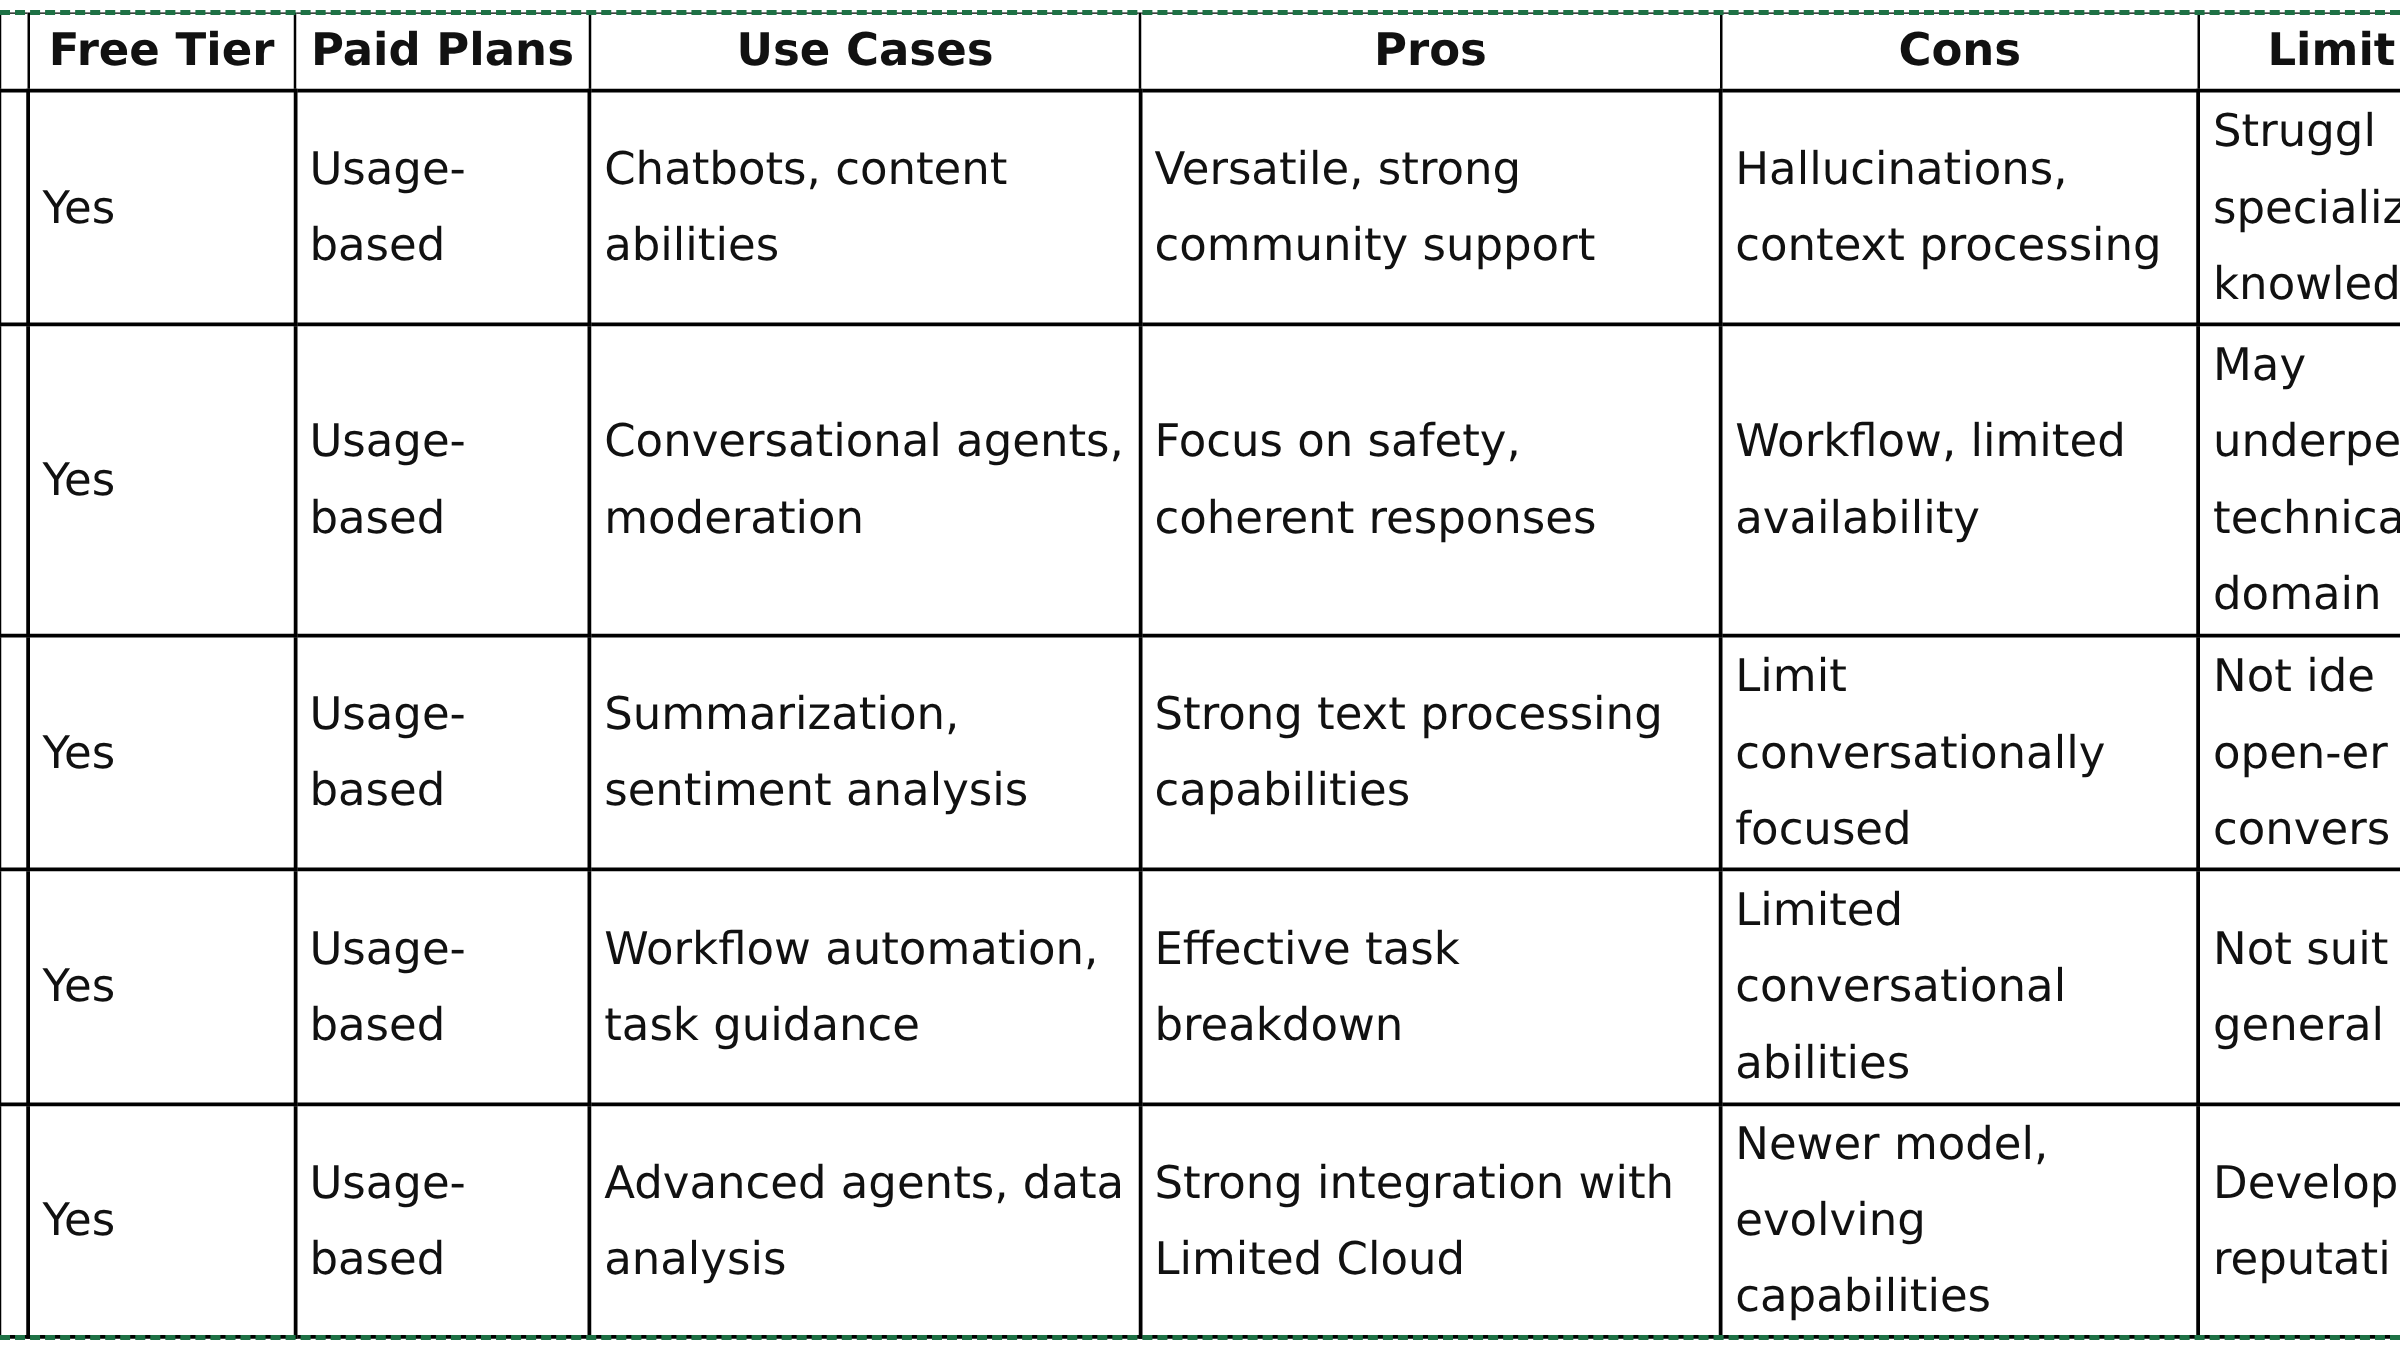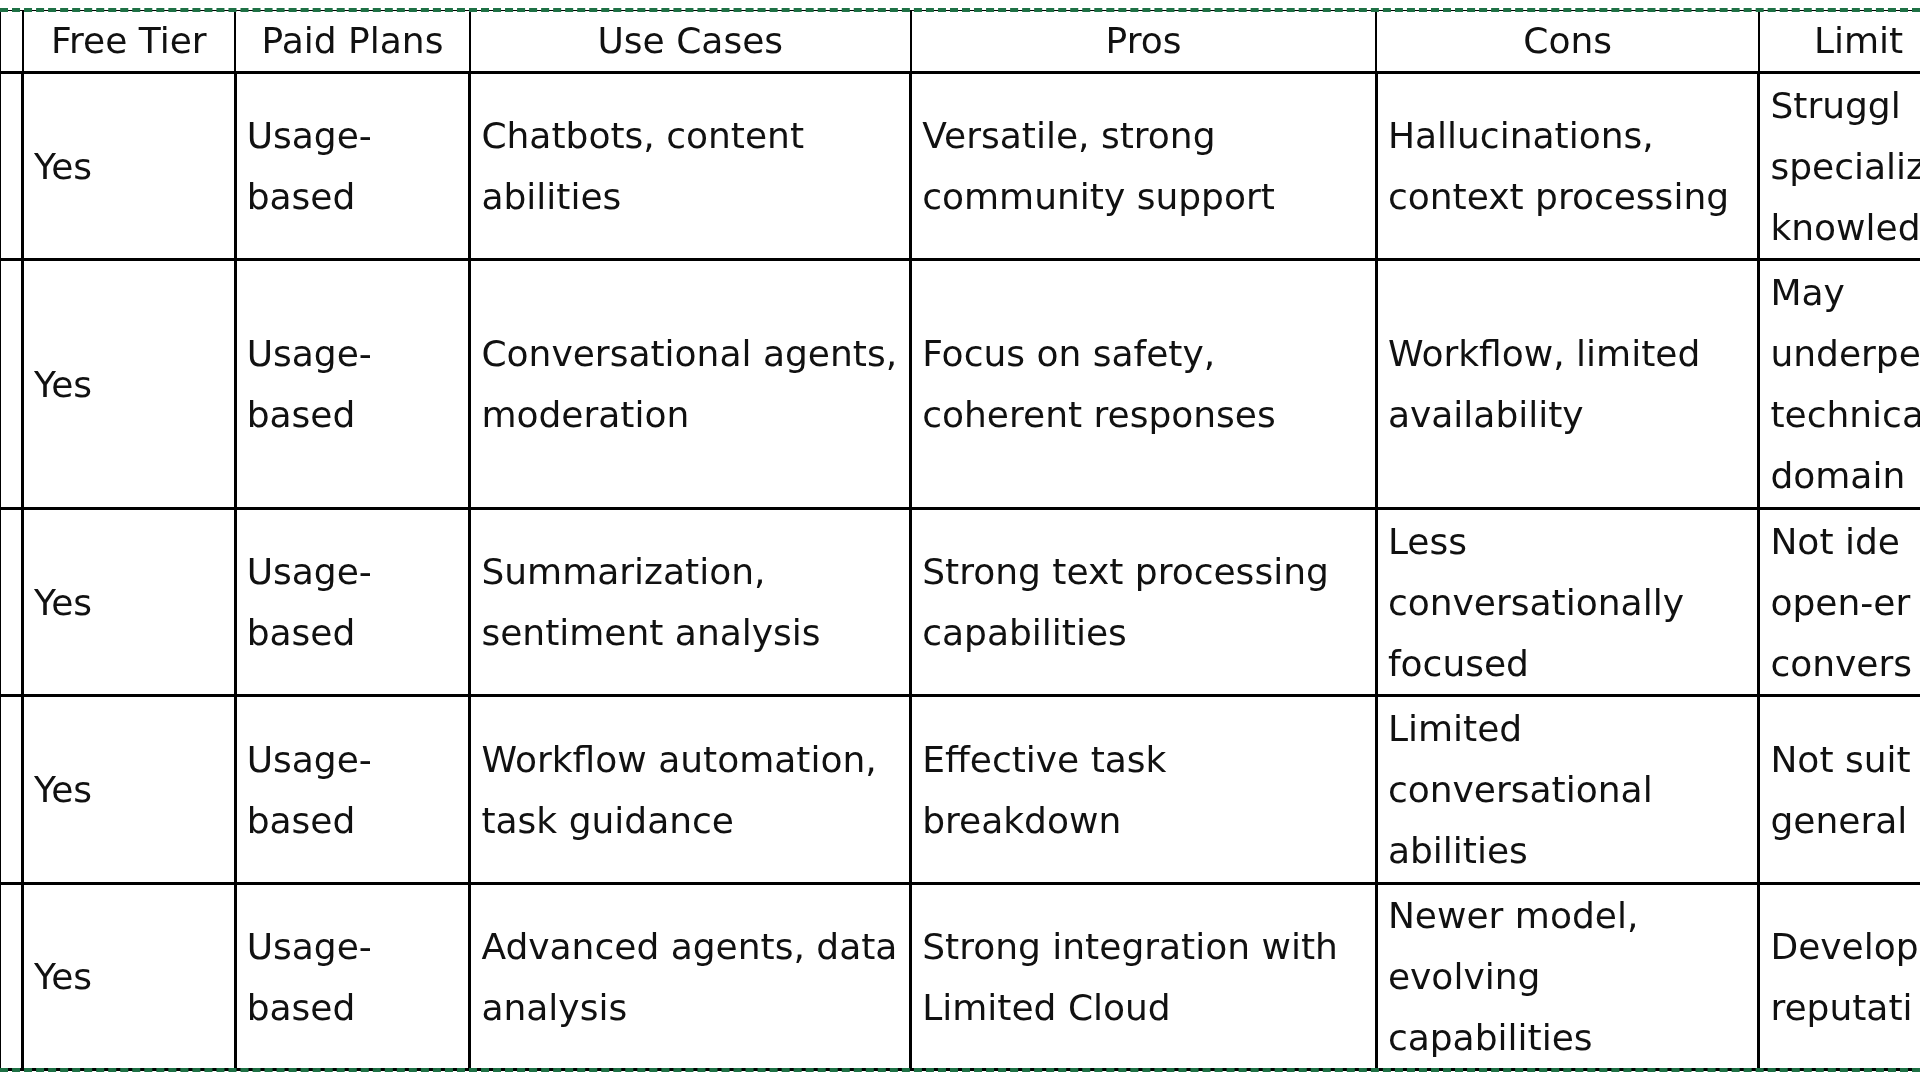--- a/index.html
+++ b/index.html
@@ -49,21 +49,21 @@
       font-weight: normal;
       text-align: left;
       white-space: normal;
       word-wrap: break-word;
     }
     table.tbl th {
       border-top: 1px solid #000;
       border-bottom: 2px solid #000;
       border-left: 2px solid #000;
       border-right: 2px solid #000;
-      font-weight: normal;
+      font-weight: bold;
       text-align: center;
       line-height: 60px;
       font-size: 36px;
       white-space: nowrap;
     }
     table.tbl tr.r-head { height: 62px; }
     table.tbl tr.r1 { height: 187px; }
     table.tbl tr.r2 { height: 249px; }
     table.tbl tr.r3 { height: 187px; }
     table.tbl tr.r4 { height: 188px; }
@@ -123,21 +123,21 @@
       <td>Focus on safety, coherent responses</td>
       <td>Workflow, limited availability</td>
       <td>May underpe technica domain</td>
     </tr>
     <tr class="r3">
       <td></td>
       <td>Yes</td>
       <td>Usage-based</td>
       <td>Summarization, sentiment analysis</td>
       <td>Strong text processing capabilities</td>
-      <td>Less conversationally focused</td>
+      <td>Limit conversationally focused</td>
       <td>Not ide open-er convers</td>
     </tr>
     <tr class="r4">
       <td></td>
       <td>Yes</td>
       <td>Usage-based</td>
       <td>Workflow automation, task guidance</td>
       <td>Effective task breakdown</td>
       <td>Limited conversational abilities</td>
       <td>Not suit general</td>

